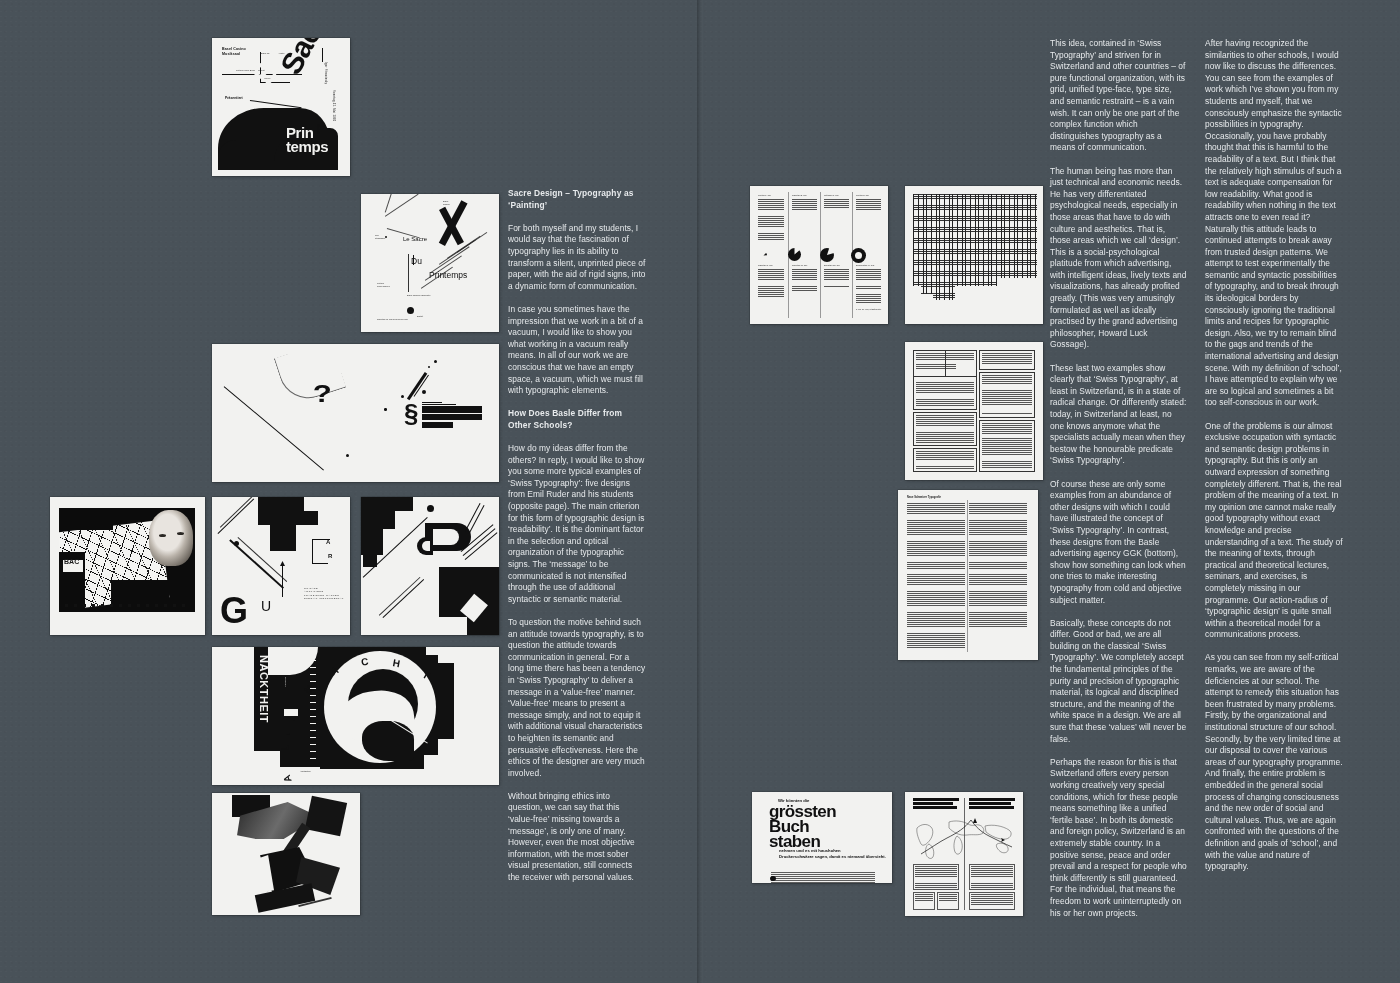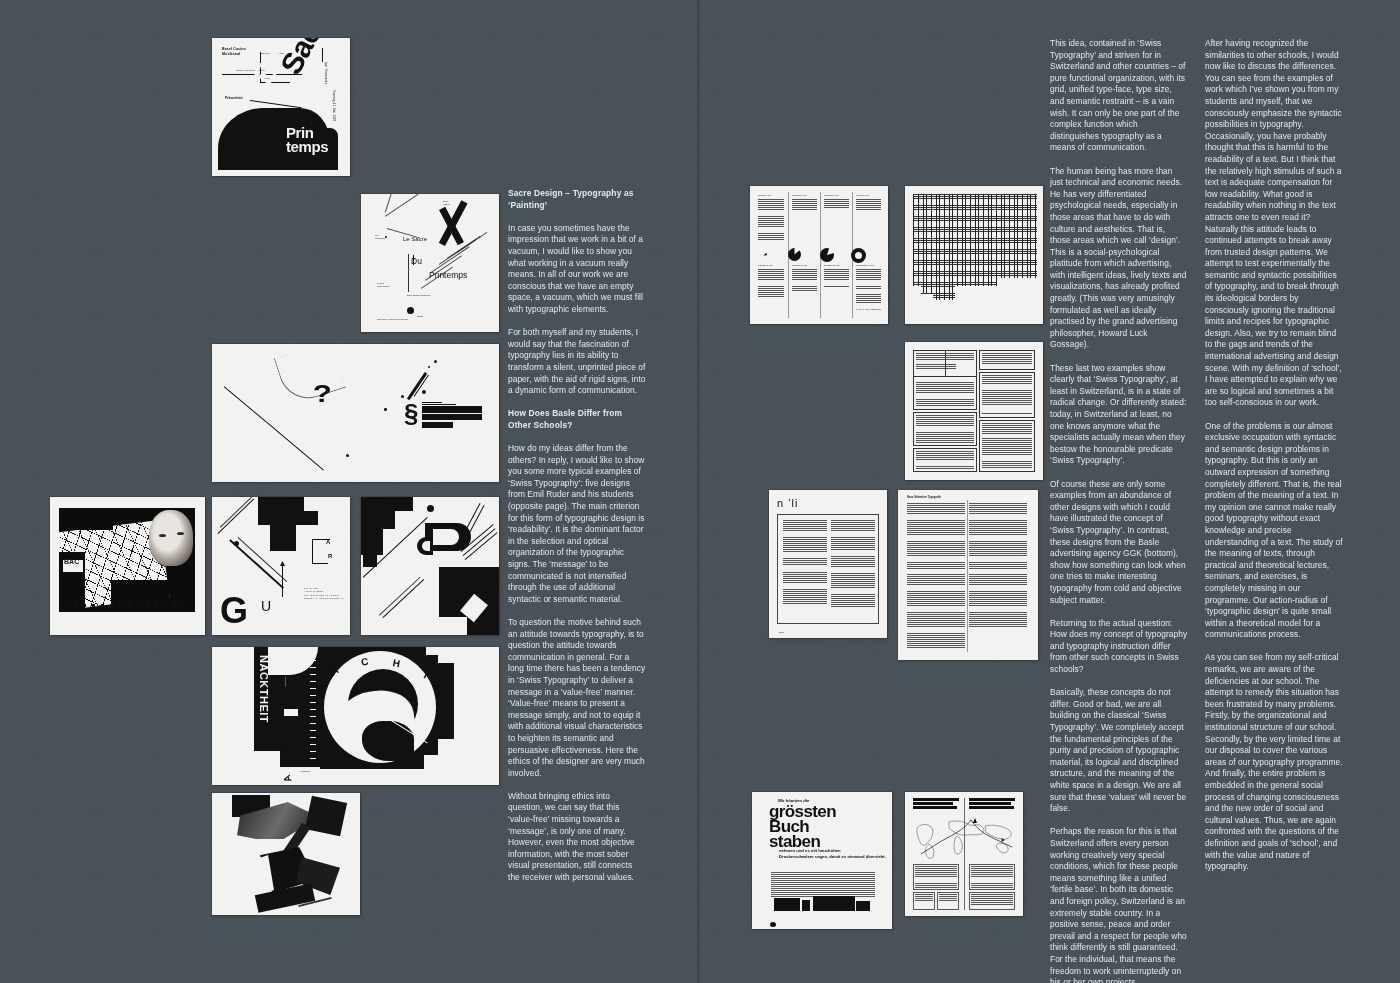--- a/index.html
+++ b/index.html
@@ -240,21 +240,21 @@
 
   
   #r4 { left: 769px; top: 490px; width: 118px; height: 148px; }
   #r4 .nli { position: absolute; left: 8px; top: 7px; font-size: 11px; color: #111; letter-spacing: 1px; }
   #r4 .frame { position: absolute; left: 8px; top: 24px; right: 8px; bottom: 14px; border: 0.6px solid #444; }
 
   
   #r5 { left: 898px; top: 490px; width: 140px; height: 170px; }
 
   
-  #r6 { left: 752px; top: 792px; width: 140px; height: 137px; }
+  #r6 { left: 752px; top: 792px; width: 140px; height: 91px; }
   #r6 .kicker { position: absolute; left: 26px; top: 6px; font-size: 4.2px; font-weight: bold; color: #111; }
   #r6 .huge { position: absolute; left: 17px; font-size: 17px; font-weight: bold; color: #111; line-height: 15.5px; letter-spacing: -0.6px; }
   #r6 .sub { position: absolute; left: 27px; top: 56px; font-size: 4.2px; font-weight: bold; color: #111; line-height: 5.6px; }
   #r6 .cols { position: absolute; left: 19px; top: 80px; width: 104px; height: 25px;
     background: repeating-linear-gradient(to bottom, #444 0 0.7px, transparent 0.7px 2px); opacity: 0.85; }
   #r6 .blk { position: absolute; background: #111; }
 
   
   #r7 { left: 905px; top: 792px; width: 118px; height: 124px; }
   #r7 .hdl { position: absolute; background: #111; }
@@ -535,31 +535,20 @@
       <div class="txtblock" style="left:11px;top:73px;width:58px;height:28px;"></div>
       <div class="txtblock" style="left:11px;top:109px;width:58px;height:18px;"></div>
       <div class="txtblock" style="left:77px;top:11px;width:50px;height:14px;"></div>
       <div class="txtblock" style="left:77px;top:33px;width:50px;height:40px;"></div>
       <div class="txtblock" style="left:77px;top:81px;width:50px;height:46px;"></div>
       <div style="position:absolute;left:8px;top:34px;width:64px;height:0.5px;background:#333;"></div>
       <div style="position:absolute;left:40px;top:8px;width:0.5px;height:26px;background:#333;"></div>
     </div>
   </div>
 
-  <div class="plate" id="r4">
-    <div class="inner">
-      <div class="nli">n   ’li</div>
-      <div class="frame"></div>
-      <div class="txtblock" style="left:14px;top:30px;width:44px;height:46px;"></div>
-      <div class="txtblock" style="left:62px;top:30px;width:44px;height:30px;"></div>
-      <div class="txtblock" style="left:14px;top:82px;width:44px;height:36px;"></div>
-      <div class="txtblock" style="left:62px;top:66px;width:44px;height:52px;"></div>
-      <div class="tinytext" style="left:10px;bottom:4px;">Basel</div>
-    </div>
-  </div>
 
   <div class="plate" id="r5">
     <div class="inner">
       <div class="tinytext" style="left:9px;top:7px;font-size:2.6px;font-weight:bold;">Neue Schweizer Typografie</div>
       <div class="txtblock" style="left:9px;top:13px;width:58px;height:66px;"></div>
       <div class="txtblock" style="left:71px;top:13px;width:58px;height:66px;"></div>
       <div class="txtblock" style="left:9px;top:84px;width:58px;height:78px;"></div>
       <div class="txtblock" style="left:71px;top:84px;width:58px;height:58px;"></div>
       <div style="position:absolute;left:69px;top:10px;width:0.4px;height:152px;background:#999;"></div>
     </div>
@@ -614,34 +603,33 @@
       <div class="txtblock" style="left:10px;top:74px;width:42px;height:22px;"></div>
       <div class="txtblock" style="left:66px;top:74px;width:42px;height:22px;"></div>
       <div class="txtblock" style="left:10px;top:102px;width:18px;height:8px;"></div>
       <div class="txtblock" style="left:34px;top:102px;width:18px;height:8px;"></div>
       <div class="txtblock" style="left:66px;top:102px;width:42px;height:14px;"></div>
     </div>
   </div>
 
   <div class="col" id="col1">
     <h3>Sacre Design – Typography as ‘Painting’</h3>
+    <p>For both myself and my students, I would say that the fascination of typography lies in its ability to transform a silent, unprinted piece of paper, with the aid of rigid signs, into a dynamic form of communication.</p>
     <p>In case you sometimes have the impression that we work in a bit of a vacuum, I would like to show you what working in a vacuum really means. In all of our work we are conscious that we have an empty space, a vacuum, which we must fill with typographic elements.</p>
-    <p>For both myself and my students, I would say that the fascination of typography lies in its ability to transform a silent, unprinted piece of paper, with the aid of rigid signs, into a dynamic form of communication.</p>
     <h3 class="spaced">How Does Basle Differ from Other Schools?</h3>
     <p>How do my ideas differ from the others? In reply, I would like to show you some more typical examples of ‘Swiss Typography’: five designs from Emil Ruder and his students (opposite page). The main criterion for this form of typographic design is ‘readability’. It is the dominant factor in the selection and optical organization of the typographic signs. The ‘message’ to be communicated is not intensified through the use of additional syntactic or semantic material.</p>
     <p>To question the motive behind such an attitude towards typography, is to question the attitude towards communication in general. For a long time there has been a tendency in ‘Swiss Typography’ to deliver a message in a ‘value-free’ manner. ‘Value-free’ means to present a message simply, and not to equip it with additional visual characteristics to heighten its semantic and persuasive effectiveness. Here the ethics of the designer are very much involved.</p>
     <p>Without bringing ethics into question, we can say that this ‘value-free’ missing towards a ‘message’, is only one of many. However, even the most objective information, with the most sober visual presentation, still connects the receiver with personal values.</p>
   </div>
 
   <div class="col" id="col3">
     <p>This idea, contained in ‘Swiss Typography’ and striven for in Switzerland and other countries – of pure functional organization, with its grid, unified type-face, type size, and semantic restraint – is a vain wish. It can only be one part of the complex function which distinguishes typography as a means of communication.</p>
     <p>The human being has more than just technical and economic needs. He has very differentiated psychological needs, especially in those areas that have to do with culture and aesthetics. That is, those areas which we call ‘design’. This is a social-psychological platitude from which advertising, with intelligent ideas, lively texts and visualizations, has already profited greatly. (This was very amusingly formulated as well as ideally practised by the grand advertising philosopher, Howard Luck Gossage).</p>
     <p>These last two examples show clearly that ‘Swiss Typography’, at least in Switzerland, is in a state of radical change. Or differently stated: today, in Switzerland at least, no one knows anymore what the specialists actually mean when they bestow the honourable predicate ‘Swiss Typography’.</p>
     <p>Of course these are only some examples from an abundance of other designs with which I could have illustrated the concept of ‘Swiss Typography’. In contrast, these designs from the Basle advertising agency GGK (bottom), show how something can look when one tries to make interesting typography from cold and objective subject matter.</p>
-    <p>Returning to the actual question: How does my concept of typography and typography instruction differ from other such concepts in Swiss schools?</p>
     <p>Basically, these concepts do not differ. Good or bad, we are all building on the classical ‘Swiss Typography’. We completely accept the fundamental principles of the purity and precision of typographic material, its logical and disciplined structure, and the meaning of the white space in a design. We are all sure that these ‘values’ will never be false.</p>
     <p>Perhaps the reason for this is that Switzerland offers every person working creatively very special conditions, which for these people means something like a unified ‘fertile base’. In both its domestic and foreign policy, Switzerland is an extremely stable country. In a positive sense, peace and order prevail and a respect for people who think differently is still guaranteed. For the individual, that means the freedom to work uninterruptedly on his or her own projects.</p>
   </div>
 
   <div class="col" id="col4">
     <p>After having recognized the similarities to other schools, I would now like to discuss the differences. You can see from the examples of work which I’ve shown you from my students and myself, that we consciously emphasize the syntactic possibilities in typography. Occasionally, you have probably thought that this is harmful to the readability of a text. But I think that the relatively high stimulus of such a text is adequate compensation for low readability. What good is readability when nothing in the text attracts one to even read it? Naturally this attitude leads to continued attempts to break away from trusted design patterns. We attempt to test experimentally the semantic and syntactic possibilities of typography, and to break through its ideological borders by consciously ignoring the traditional limits and recipes for typographic design. Also, we try to remain blind to the gags and trends of the international advertising and design scene. With my definition of ‘school’, I have attempted to explain why we are so logical and sometimes a bit too self-conscious in our work.</p>
     <p>One of the problems is our almost exclusive occupation with syntactic and semantic design problems in typography. But this is only an outward expression of something completely different. That is, the real problem of the meaning of a text. In my opinion one cannot make really good typography without exact knowledge and precise understanding of a text. The study of the meaning of texts, through practical and theoretical lectures, seminars, and exercises, is completely missing in our programme. Our action-radius of ‘typographic design’ is quite small within a theoretical model for a communications process.</p>
     <p>As you can see from my self-critical remarks, we are aware of the deficiencies at our school. The attempt to remedy this situation has been frustrated by many problems. Firstly, by the organizational and institutional structure of our school. Secondly, by the very limited time at our disposal to cover the various areas of our typography programme. And finally, the entire problem is embedded in the general social process of changing consciousness and the new order of social and cultural values. Thus, we are again confronted with the questions of the definition and goals of ‘school’, and with the value and nature of typography.</p>
   </div>
 

